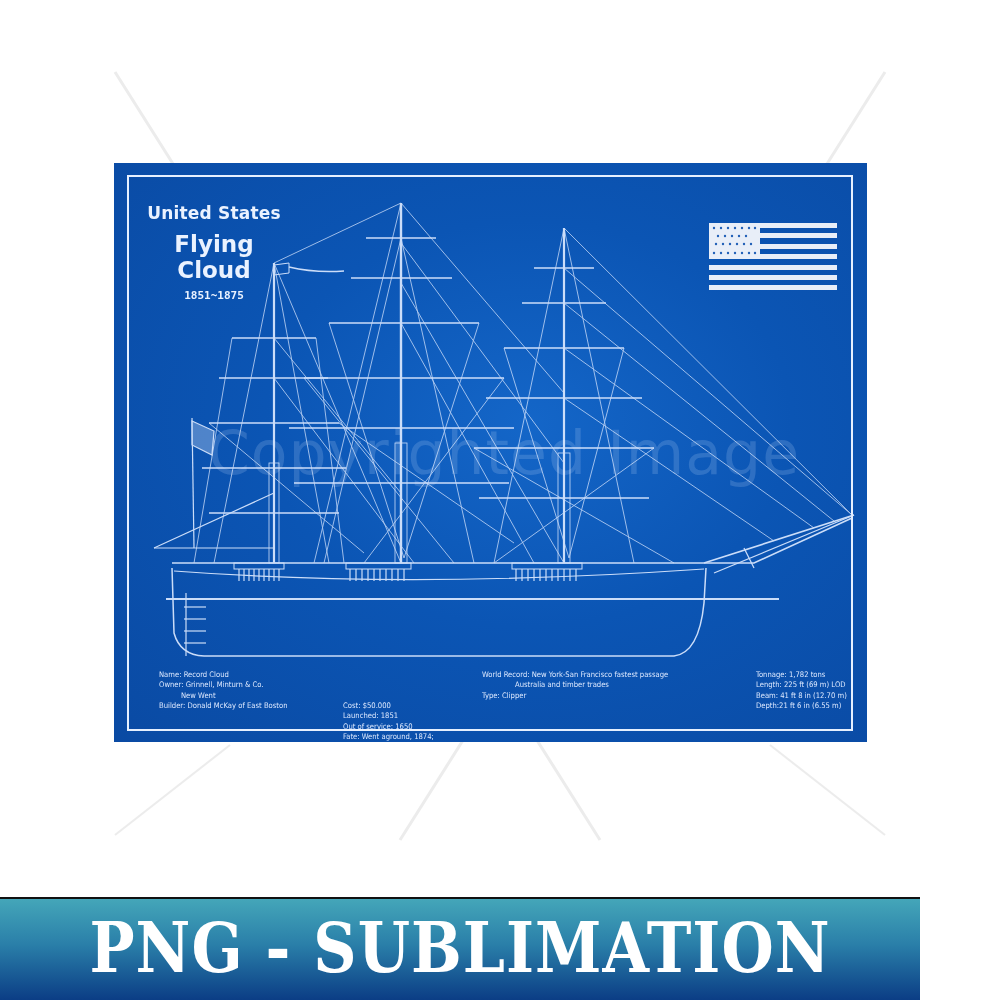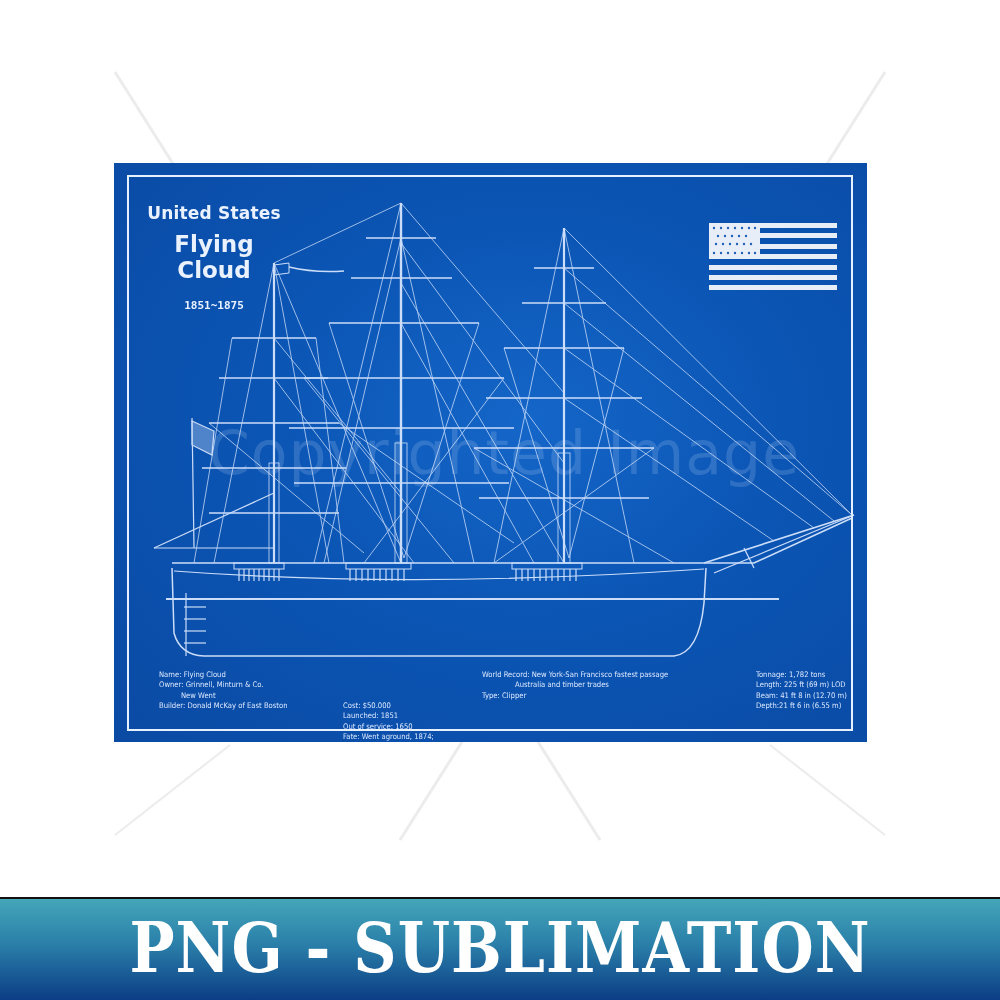--- a/index.html
+++ b/index.html
@@ -6,32 +6,32 @@
   body { width:1000px; height:1000px; background:#ffffff; position:relative; overflow:hidden;
          font-family:"DejaVu Sans", sans-serif; }
   .wm-lines { position:absolute; left:0; top:0; width:1000px; height:1000px; pointer-events:none; }
   .blueprint { position:absolute; left:114px; top:163px; width:753px; height:579px;
                background: radial-gradient(ellipse at 55% 45%, #1466c8 0%, #0b55b4 45%, #0a4aa3 100%); }
   .frame { position:absolute; left:13px; top:12px; width:726px; height:556px;
            border:2px solid #e6f0ff; box-sizing:border-box; }
   .title-block { position:absolute; left:20px; top:40px; width:160px; text-align:center; color:#eaf2ff; }
   .t1 { font-family:"DejaVu Sans", sans-serif; font-size:17px; font-weight:bold; letter-spacing:0.2px; }
   .t2 { font-family:"DejaVu Sans", sans-serif; font-size:23px; font-weight:bold; margin-top:8px; }
-  .t3 { font-family:"DejaVu Sans Mono", monospace; font-size:11px; font-weight:bold; margin-top:16px; }
+  .t3 { font-family:"DejaVu Sans Mono", monospace; font-size:11px; font-weight:bold; margin-top:6px; }
   .ship { position:absolute; left:0; top:0; width:753px; height:579px; }
   .flag { position:absolute; left:595px; top:60px; width:128px; height:68px; }
   .watermark { position:absolute; left:40px; top:255px; width:700px; text-align:center;
                font-family:"DejaVu Sans", sans-serif; font-size:60px; color:rgba(170,200,240,0.22);
                letter-spacing:1px; white-space:nowrap; }
   .info { position:absolute; top:507px; color:#dde9ff; font-family:"DejaVu Sans Condensed","DejaVu Sans", sans-serif;
           font-size:7.6px; line-height:10.3px; white-space:nowrap; }
   .info div { white-space:nowrap; }
   .indent { padding-left:22px; }
   .indent2 { padding-left:33px; }
-  .banner { position:absolute; left:0; top:897px; width:1000px; height:103px;
+  .banner { position:absolute; left:0; top:897px; width:920px; height:103px;
             background:linear-gradient(to bottom, #44a6b9 0%, #2a7fa9 45%, #0b3d85 100%);
             border-top:2px solid #111; box-sizing:border-box;
             display:flex; align-items:center; justify-content:center; }
   .banner-text { font-family:"DejaVu Serif", serif; font-weight:bold; font-size:60px; color:#ffffff;
                  letter-spacing:1px; transform:scaleY(1.15); margin-top:-4px; }
 </style>
 </head>
 <body>
 
 <svg class="wm-lines" viewBox="0 0 1000 1000">
@@ -194,21 +194,21 @@
         <circle cx="12" cy="30" r="1.2"></circle>
         <circle cx="19" cy="30" r="1.2"></circle>
         <circle cx="26" cy="30" r="1.2"></circle>
         <circle cx="33" cy="30" r="1.2"></circle>
         <circle cx="40" cy="30" r="1.2"></circle>
         <circle cx="46" cy="30" r="1.2"></circle>
     </g>
   </svg>
 
   <div class="info" style="left:45px;">
-    <div>Name: Flying Cloud</div>
+    <div>Name: Record Cloud</div>
     <div>Owner: Grinnell, Minturn &amp; Co.</div>
     <div class="indent">New Went</div>
     <div>Builder: Donald McKay of East Boston</div>
   </div>
   <div class="info" style="left:229px;margin-top:31px;">
     <div>Cost: $50.000</div>
     <div>Launched: 1851</div>
     <div>Out of service: 1650</div>
     <div>Fate: Went aground, 1874;</div>
   </div>

